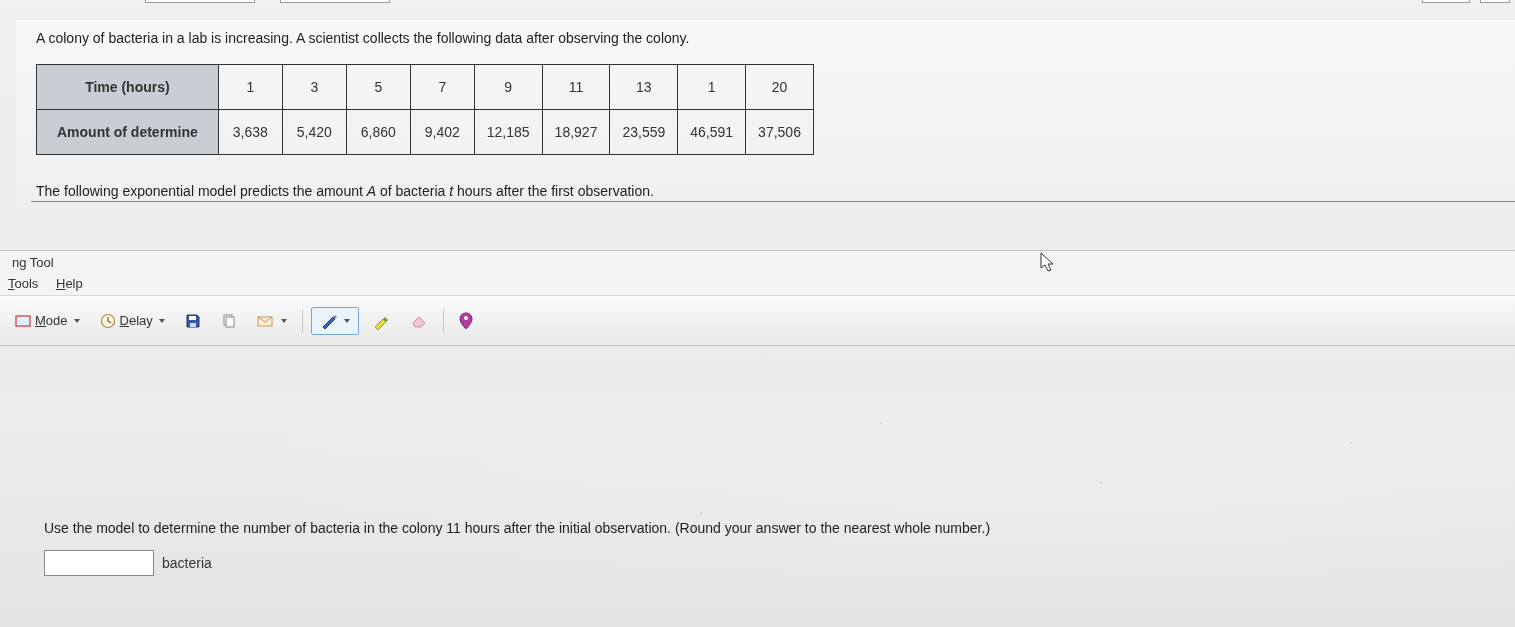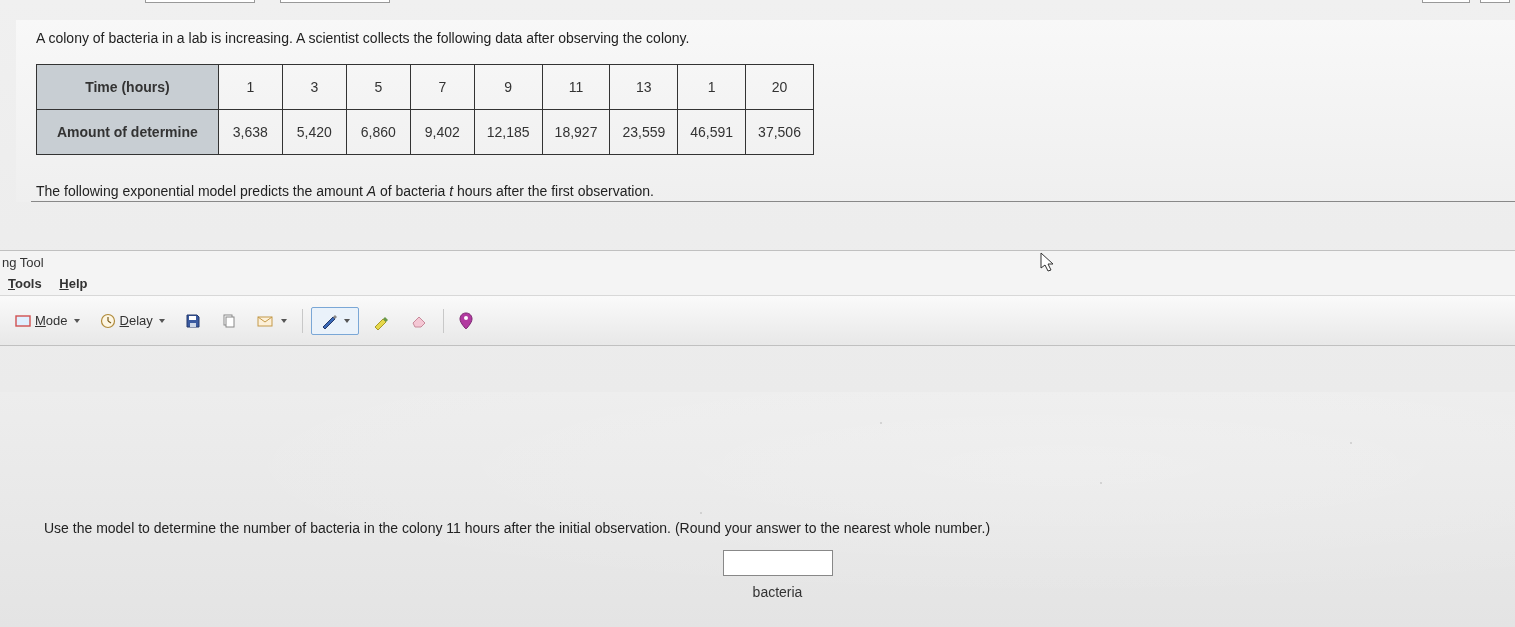--- a/index.html
+++ b/index.html
@@ -70,28 +70,27 @@
     .tool-window {
       position: absolute;
       top: 250px;
       left: 0;
       width: 100%;
       background: #f4f4f4;
       border-top: 1px solid #c0c0c0;
     }
     .tool-title {
       font-size: 13px;
-      padding: 4px 4px 2px 2px;
+      padding: 4px 4px 2px 12px;
       color: #333;
     }
     .menubar {
       font-size: 13px;
       padding: 4px 8px;
       color: #333;
-      font-weight: bold;
     }
     .menubar span { margin-right: 14px; cursor: pointer; }
     .menubar span u { text-decoration: underline; }
     .toolbar {
       display: flex;
       align-items: center;
       padding: 4px 8px;
       border-top: 1px solid #d8d8d8;
       border-bottom: 1px solid #c0c0c0;
       background: linear-gradient(180deg, #fafafa 0%, #e8e8e8 100%);
@@ -144,21 +143,20 @@
       margin-top: 180px;
       margin-left: 40px;
       color: #222;
       margin-bottom: 14px;
     }
     .answer-row {
       margin-left: 40px;
       display: flex;
       align-items: center;
       gap: 8px;
-      flex-direction: column;
     }
     .answer-input {
       width: 110px;
       height: 26px;
       border: 1px solid #888;
       background: #fff;
       padding: 2px 6px;
       font-size: 14px;
     }
     .cursor-svg {

